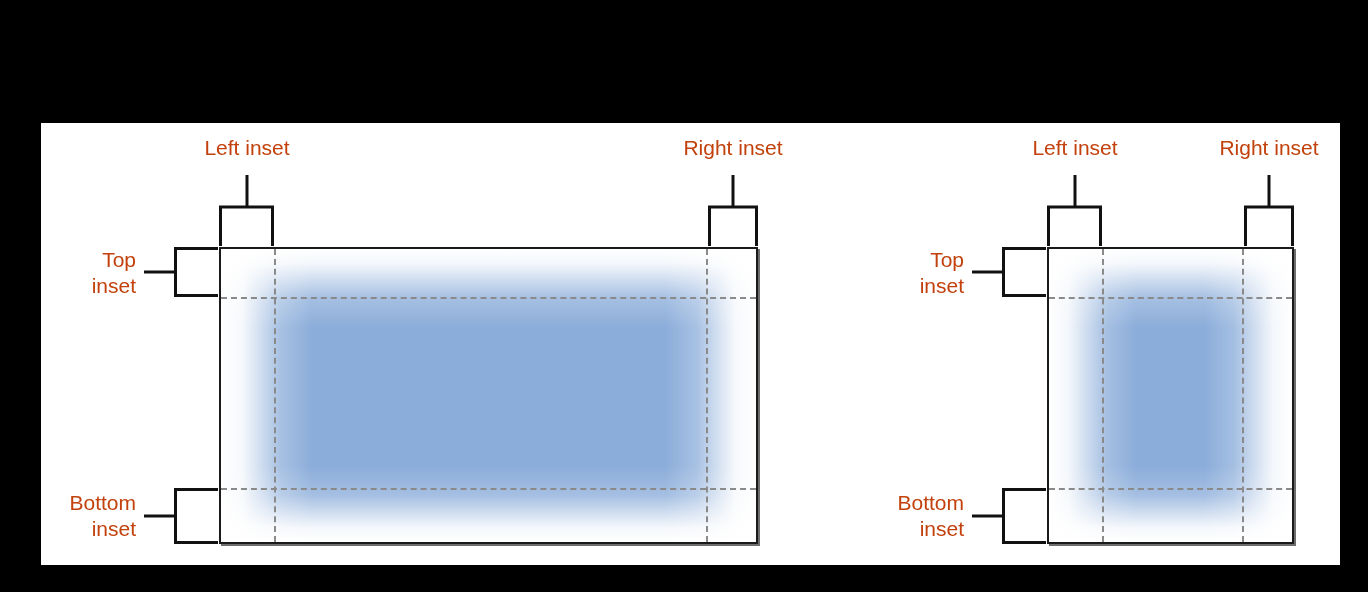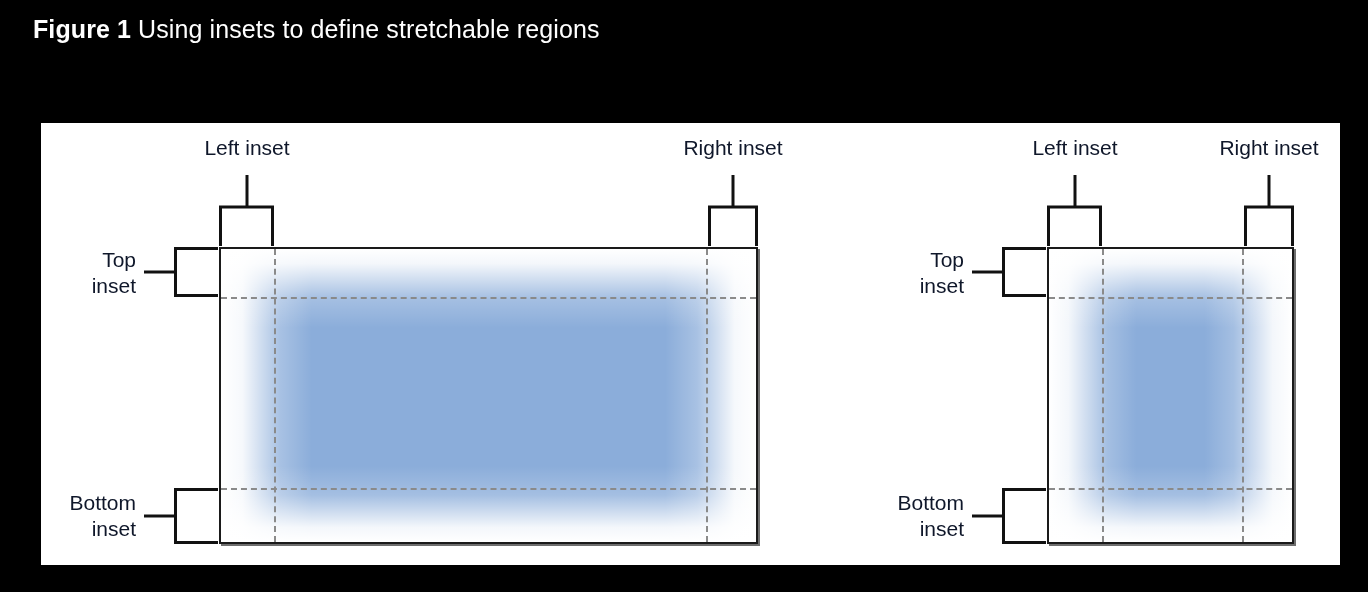--- a/index.html
+++ b/index.html
@@ -76,37 +76,34 @@
   .dash-h {
     height: 0; left: 0; right: 0;
     border-top: 2px dashed #8a8a8a;
   }
 
   
   .label {
     position: absolute;
     font-size: 21px;
     line-height: 26px;
-    color: #0f172a;
+    color: #c2410c;
     white-space: nowrap;
   }
   .label.center { text-align: center; }
   .label.right  { text-align: right; }
 
   
   .leader { position: absolute; overflow: visible; }
 </style>
 </head>
 <body>
 
 <div id="root">
 
-  <div class="caption">
-    <span class="fig-num">Figure 1</span><span>&nbsp;</span><span class="fig-txt">Using insets to define stretchable regions</span>
-  </div>
 
   <div class="figure-card">
 
     <div class="diagram">
 
       <svg class="leader" style="left:0; top:0; width:760px; height:130px;">
 
         <line x1="206" y1="52" x2="206" y2="84" stroke="#111" stroke-width="3"></line>
         <line x1="178" y1="84" x2="233" y2="84" stroke="#111" stroke-width="3"></line>
         <line x1="179.5" y1="84" x2="179.5" y2="123" stroke="#111" stroke-width="3"></line>

